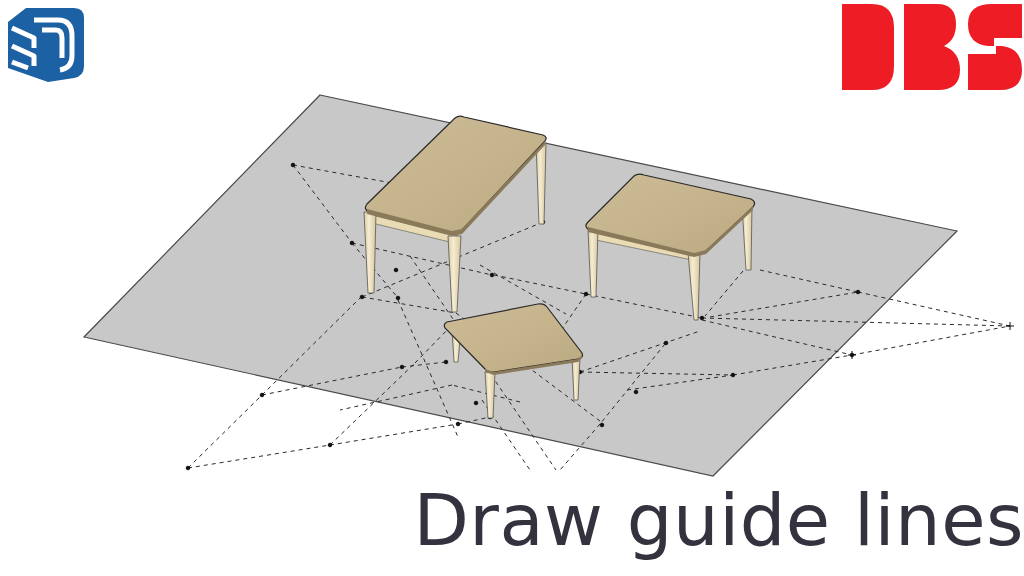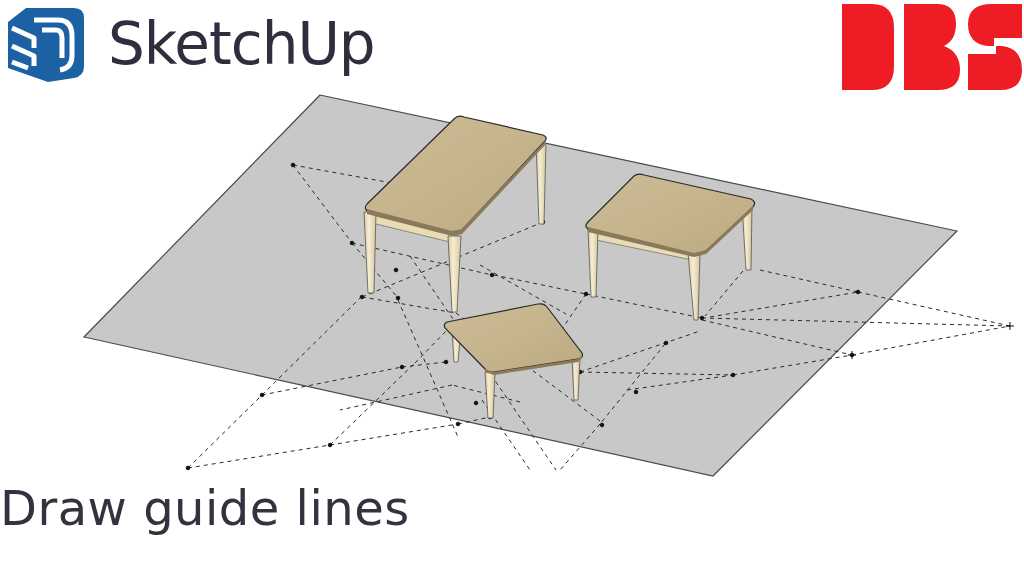--- a/index.html
+++ b/index.html
@@ -48,23 +48,23 @@
       left: 842px;
       top: 4px;
       width: 180px;
       height: 90px;
     }
     .title {
       position: absolute;
       left: 0;
       width: 1024px;
       top: 484px;
-      text-align: left;
+      text-align: right;
       font-family: "DejaVu Sans", sans-serif;
-      font-size: 48px;
+      font-size: 72px;
       color: #35323f;
       line-height: 1;
       letter-spacing: 0.5px;
     }
   </style>
 </head>
 <body>
 
 <svg class="scene" viewBox="0 0 1024 576" xmlns="http://www.w3.org/2000/svg">
   <defs>
@@ -193,21 +193,20 @@
   <svg class="brand-logo" viewBox="0 0 82 76" xmlns="http://www.w3.org/2000/svg">
     <path d="M22,2 L70,2 Q80,2 80,12 L80,60 Q80,70 70,72 L44,76 L4,62 L4,16 Z" fill="#1c61a3"></path>
     <g fill="none" stroke="#ffffff" stroke-width="5" stroke-linejoin="round">
       <path d="M8,22 L30,32 L30,42"></path>
       <path d="M8,40 L30,50 L30,60"></path>
       <path d="M8,56 L24,62"></path>
       <path d="M30,14 L54,14 Q68,14 68,30 L68,50 Q68,62 56,64"></path>
       <path d="M38,24 L52,24 Q58,24 58,32 L58,52"></path>
     </g>
   </svg>
-  <div class="brand-name">SketchUp</div>
 </div>
 
 <svg class="dbs-logo" viewBox="0 0 180 90" xmlns="http://www.w3.org/2000/svg">
   <g fill="#ee1c25">
 
     <path d="M0,0 L30,0 Q52,0 52,24 L52,62 Q52,86 30,86 L0,86 Z"></path>
 
     <path d="M62,0 L95,0 Q114,0 114,20 Q114,36 102,42 Q118,48 118,66 Q118,86 96,86 L62,86 Z"></path>
 
     <path d="M150,0 L180,0 L180,34 L152,34 L152,42 L160,42 Q180,44 180,66 Q180,86 158,86 L126,86 L126,50 L154,50 L154,42 L146,42 Q126,40 126,20 Q126,0 150,0 Z"></path>

